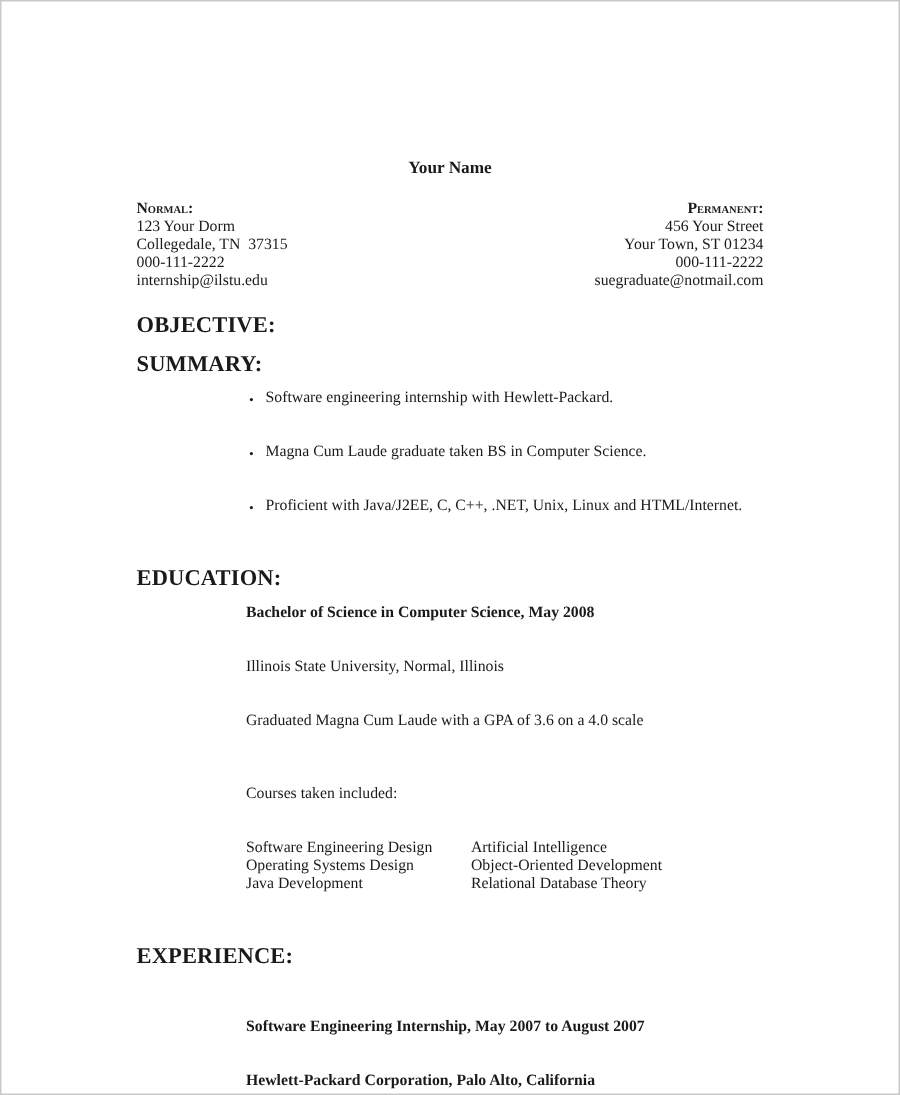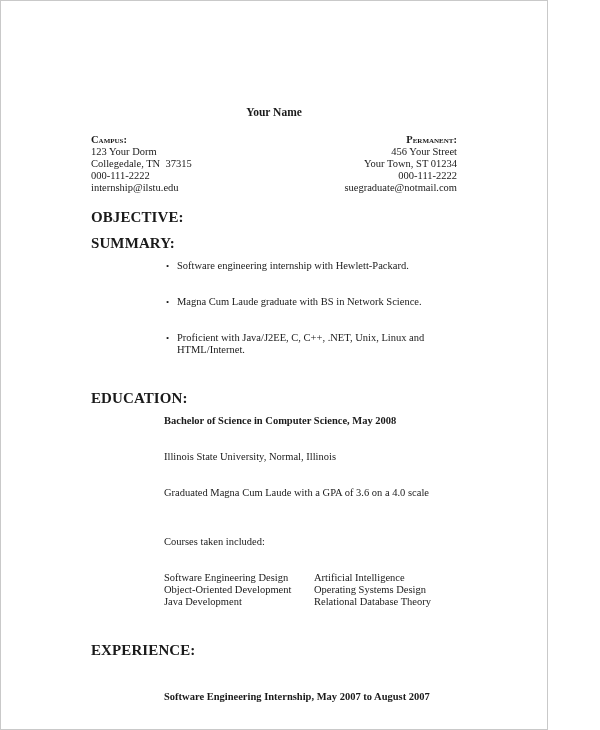--- a/index.html
+++ b/index.html
@@ -1,18 +1,18 @@
 <!DOCTYPE html>
 <html><head>
 <meta charset="utf-8">
 <style>
   html,body { margin:0; padding:0; background:#ffffff; }
   .page {
     position:relative;
-    width:548px; height:730px;
+    width:600px; height:730px;
     box-sizing:border-box;
     background:#ffffff;
     border:1px solid #c9c9c9;
     font-family:"Liberation Serif", serif;
     color:#1a1a1a;
     overflow:hidden;
   }
   .inner { padding:104px 90px 0 90px; }
   .doc-title {
     margin:0;
@@ -60,21 +60,21 @@
 </head>
 <body>
 
 <div class="page">
   <div class="inner">
 
     <h1 class="doc-title">Your Name</h1>
 
     <div class="contact">
       <div class="contact-col left">
-        <div class="contact-label">Campus:</div>
+        <div class="contact-label">Normal:</div>
         <div>123 Your Dorm</div>
         <div>Collegedale, TN  37315</div>
         <div>000-111-2222</div>
         <div>internship@ilstu.edu</div>
       </div>
       <div class="contact-col right">
         <div class="contact-label">Permanent:</div>
         <div>456 Your Street</div>
         <div>Your Town, ST 01234</div>
         <div>000-111-2222</div>
@@ -83,37 +83,37 @@
     </div>
 
     <div class="section" style="margin-top:16px;">
       <div class="sec-label">OBJECTIVE:</div>
     </div>
 
     <div class="section">
       <div class="sec-label">SUMMARY:</div>
       <div class="sec-content">
         <div class="bullet"><span class="bchar">•</span><span class="btext">Software engineering internship with Hewlett-Packard.</span></div>
-        <div class="bullet"><span class="bchar">•</span><span class="btext">Magna Cum Laude graduate with BS in Network Science.</span></div>
+        <div class="bullet"><span class="bchar">•</span><span class="btext">Magna Cum Laude graduate taken BS in Computer Science.</span></div>
         <div class="bullet"><span class="bchar">•</span><span class="btext">Proficient with Java/J2EE, C, C++, .NET, Unix, Linux and HTML/Internet.</span></div>
       </div>
     </div>
 
     <div class="section" style="margin-top:11px;">
       <div class="sec-label">EDUCATION:</div>
       <div class="sec-content">
         <div class="bold-line">Bachelor of Science in Computer Science, May 2008</div>
         <div>Illinois State University, Normal, Illinois</div>
         <div>Graduated Magna Cum Laude with a GPA of 3.6 on a 4.0 scale</div>
         <div class="courses-intro">Courses taken included:</div>
         <div class="courses">
           <div>Software Engineering Design</div>
           <div>Artificial Intelligence</div>
+          <div>Operating Systems Design</div>
           <div>Object-Oriented Development</div>
-          <div>Operating Systems Design</div>
           <div>Java Development</div>
           <div>Relational Database Theory</div>
         </div>
       </div>
     </div>
 
     <div class="section" style="margin-top:11px;">
       <div class="sec-label">EXPERIENCE:</div>
       <div class="sec-content">
         <div>

